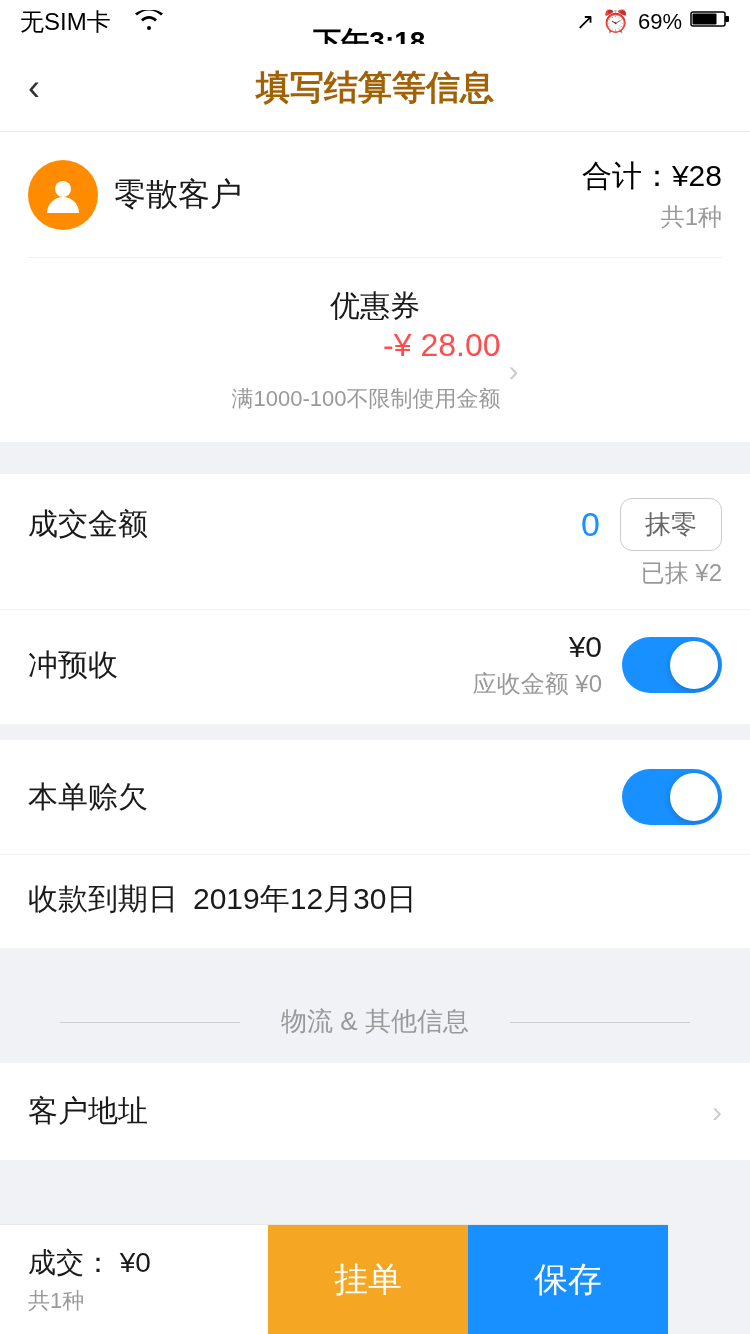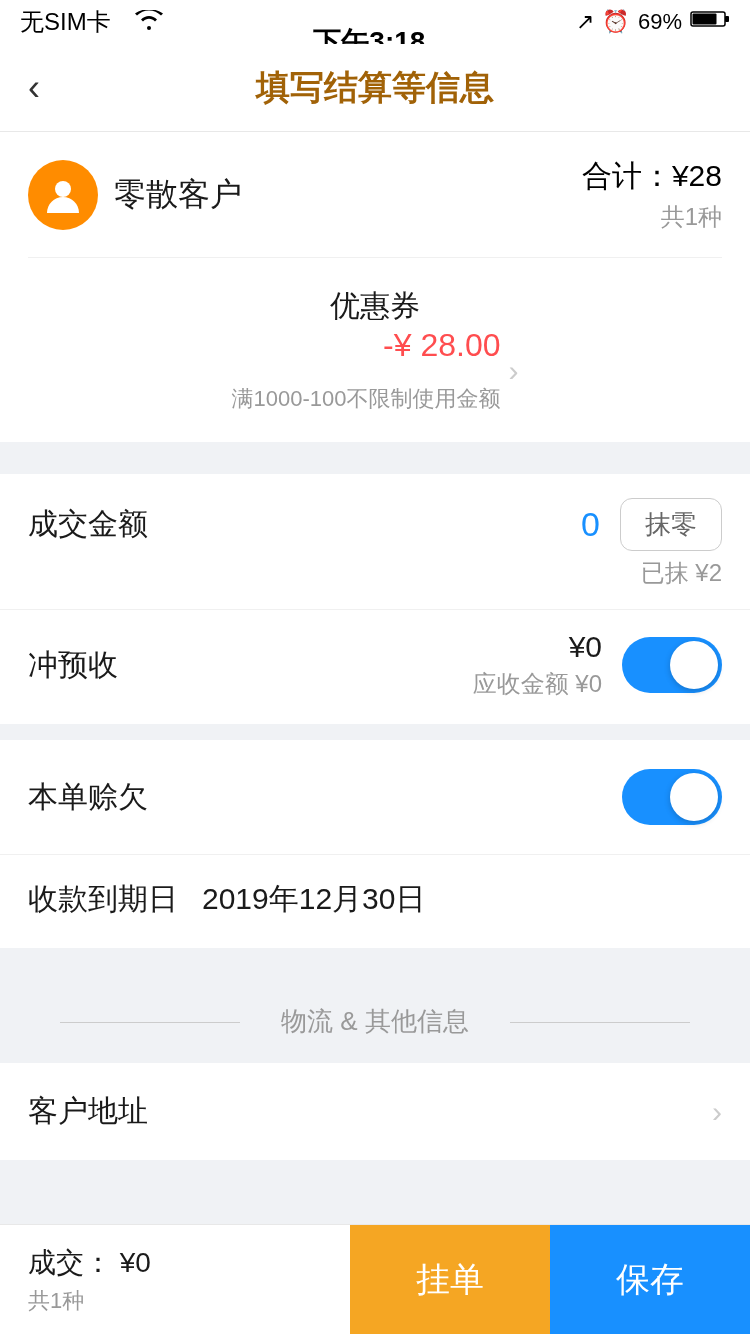--- a/index.html
+++ b/index.html
@@ -282,21 +282,21 @@
 
     
     .duedate-section {
       background: #fff;
       padding: 24px 28px 28px;
       border-top: 1px solid #f0f0f0;
     }
     .duedate-row {
       display: flex;
       align-items: center;
-      gap: 24px;
+      gap: 15px;
     }
     .duedate-label {
       font-size: 30px;
       color: #1a1a1a;
     }
     .duedate-value {
       font-size: 30px;
       color: #1a1a1a;
     }
 
@@ -346,21 +346,21 @@
       font-size: 28px;
       color: #1a1a1a;
       flex: 1;
     }
 
     
     .bottom-bar {
       position: fixed;
       bottom: 0;
       left: 0;
-      width: 750px;
+      width: 668px;
       height: 110px;
       background: #fff;
       display: flex;
       align-items: center;
       border-top: 1px solid #e8e8e8;
     }
     .bottom-summary {
       flex: 1;
       padding: 0 28px;
     }

